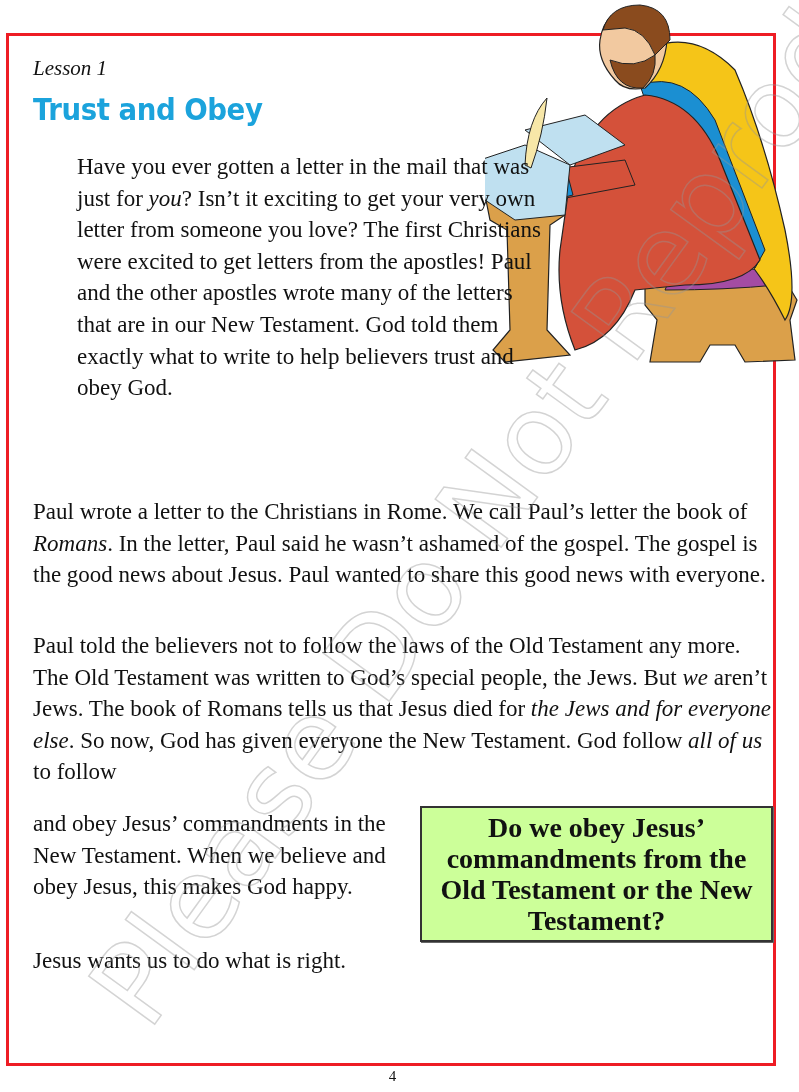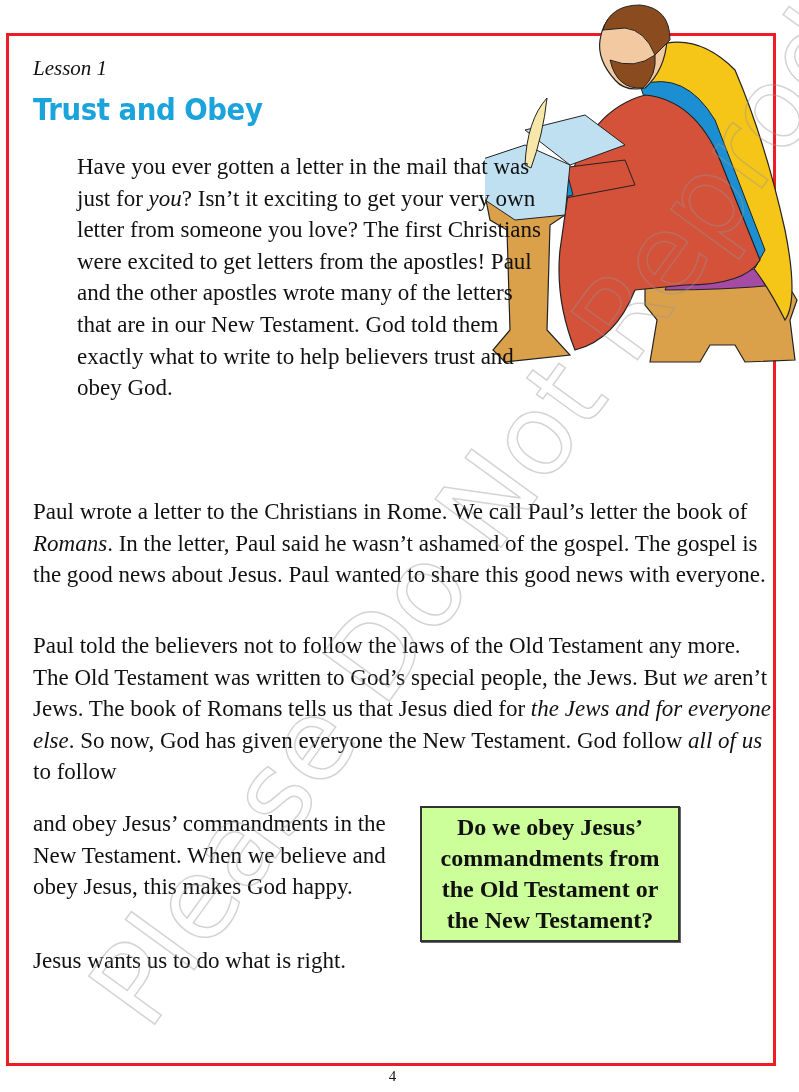--- a/index.html
+++ b/index.html
@@ -10,24 +10,24 @@
   .lesson { position:absolute; left:33px; top:56px; font-size:21px; font-style:italic;text-align:center; }
   .title { position:absolute; left:33px; top:92px; font-family:"DejaVu Sans", sans-serif;
            font-weight:bold; font-size:30px; color:#1ba3dc; letter-spacing:-0.5px;
            transform:scaleX(0.92); transform-origin:left; }
   .p { position:absolute; left:33px; font-size:23px; line-height:31.6px; margin:0; }
   .p1 { top:151px; width:470px;margin-left:44px; }
   .p2 { top:496px; width:740px; }
   .p3 { top:630px; width:740px; }
   .p4 { top:808px; width:380px; }
   .p5 { top:945px; width:740px; }
-  .callout { position:absolute; left:420px; top:806px; width:260px; height:136px;
+  .callout { position:absolute; left:420px; top:806px; width:353px; height:136px;
              background:#ccff99; border:2px solid #333; box-shadow:1px 1px 0 #666;
              display:flex; align-items:center; justify-content:center; text-align:center;
-             font-weight:bold; font-size:24px; line-height:31px; padding:0 6px; box-sizing:border-box; }
+             font-weight:bold; font-size:28px; line-height:31px; padding:0 6px; box-sizing:border-box; }
   .pagenum { position:absolute; left:0; width:785px; top:1068px; text-align:center; font-size:15px; }
   .illus { position:absolute; left:485px; top:0px; width:314px; height:372px; }
   .watermark { position:absolute; left:-110px; top:500px; width:1100px; text-align:center;
                font-family:"DejaVu Sans", sans-serif; font-size:112px; color:transparent;
                -webkit-text-stroke:1.5px rgba(150,150,150,0.55);
                transform:rotate(-54deg); transform-origin:center; pointer-events:none;
                white-space:nowrap; opacity:0.75; }
 </style>
 </head>
 <body>

